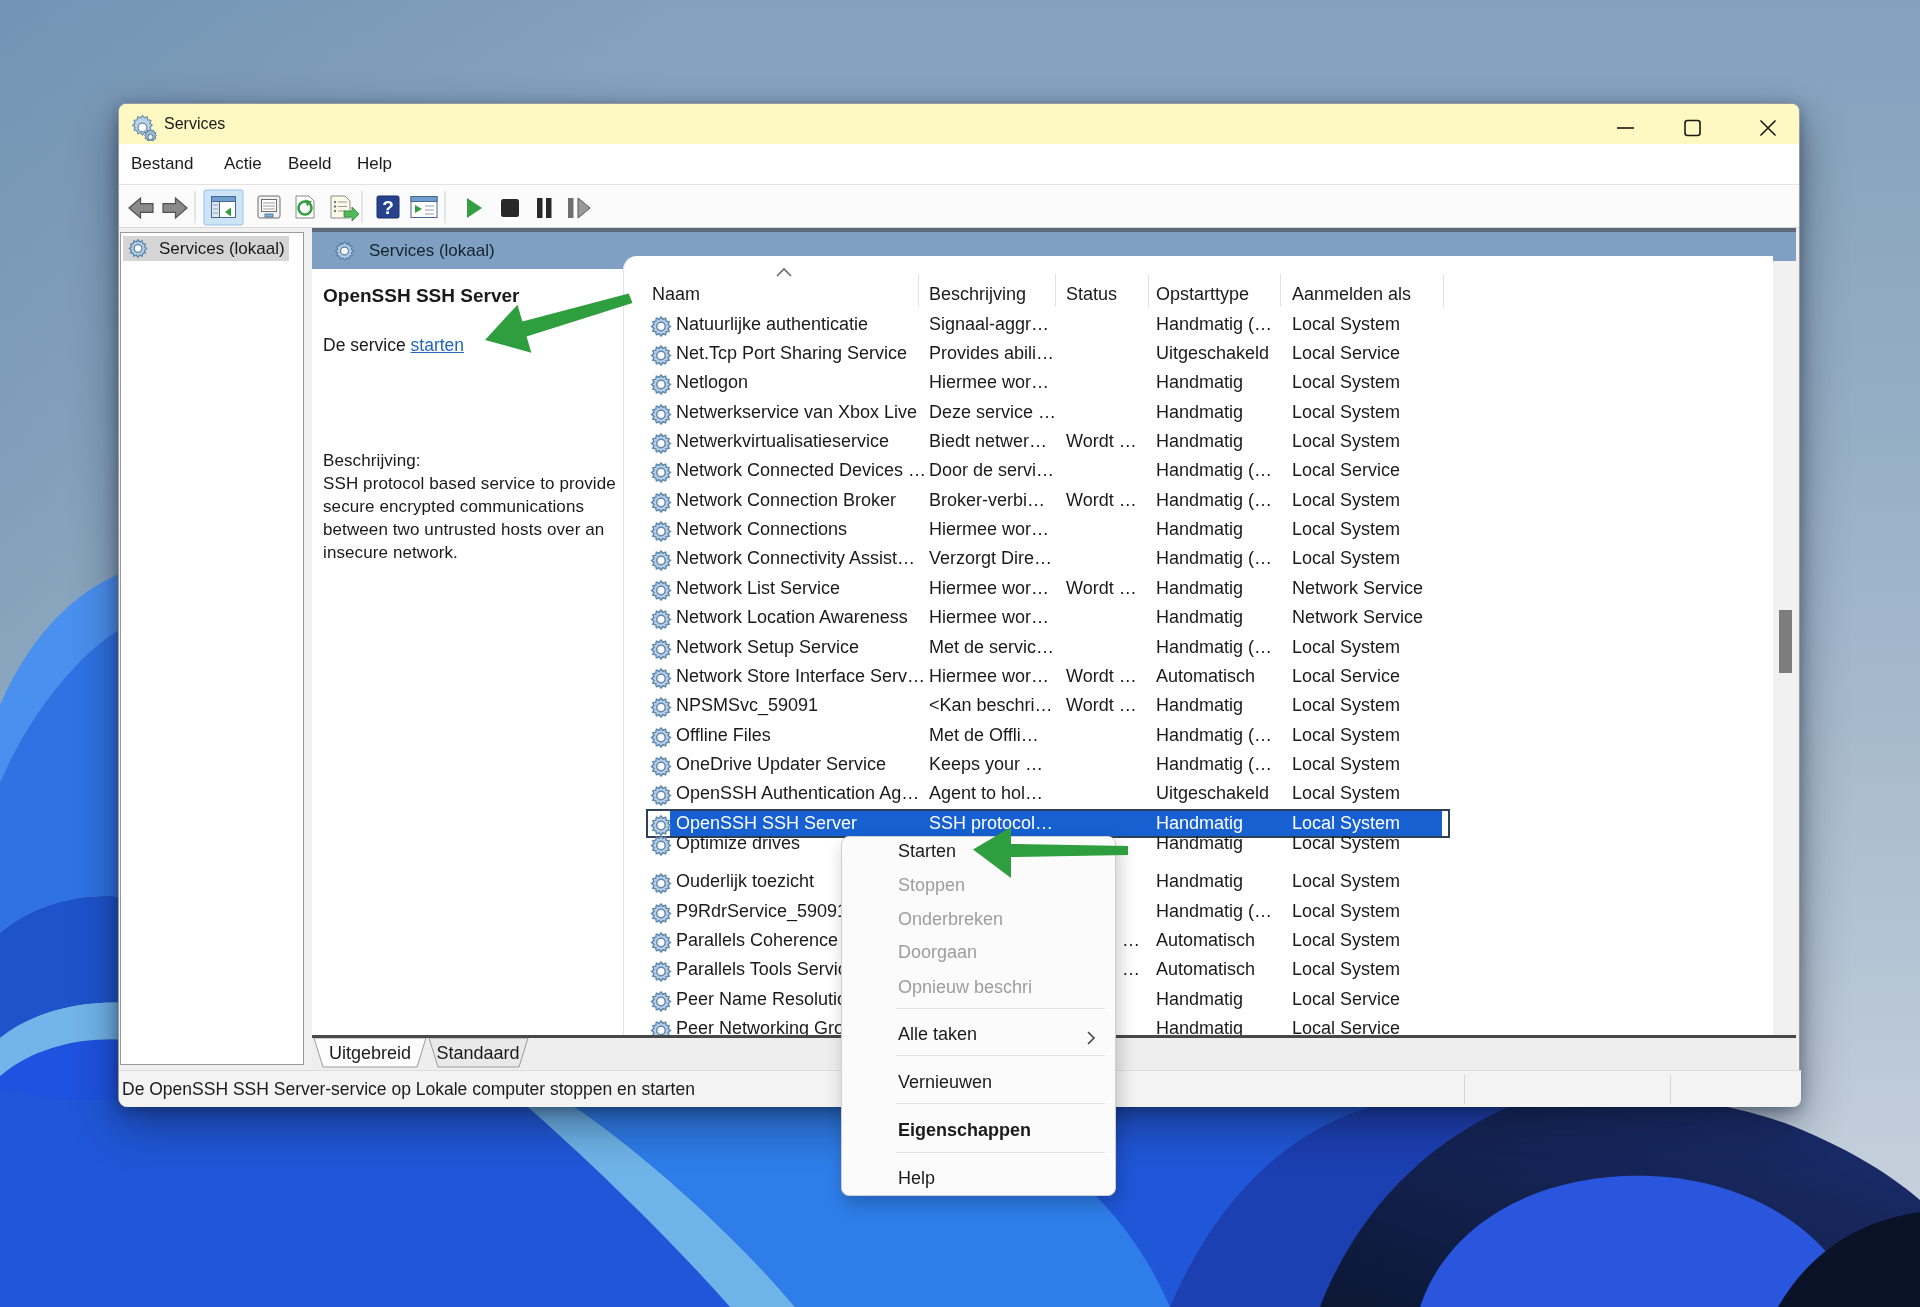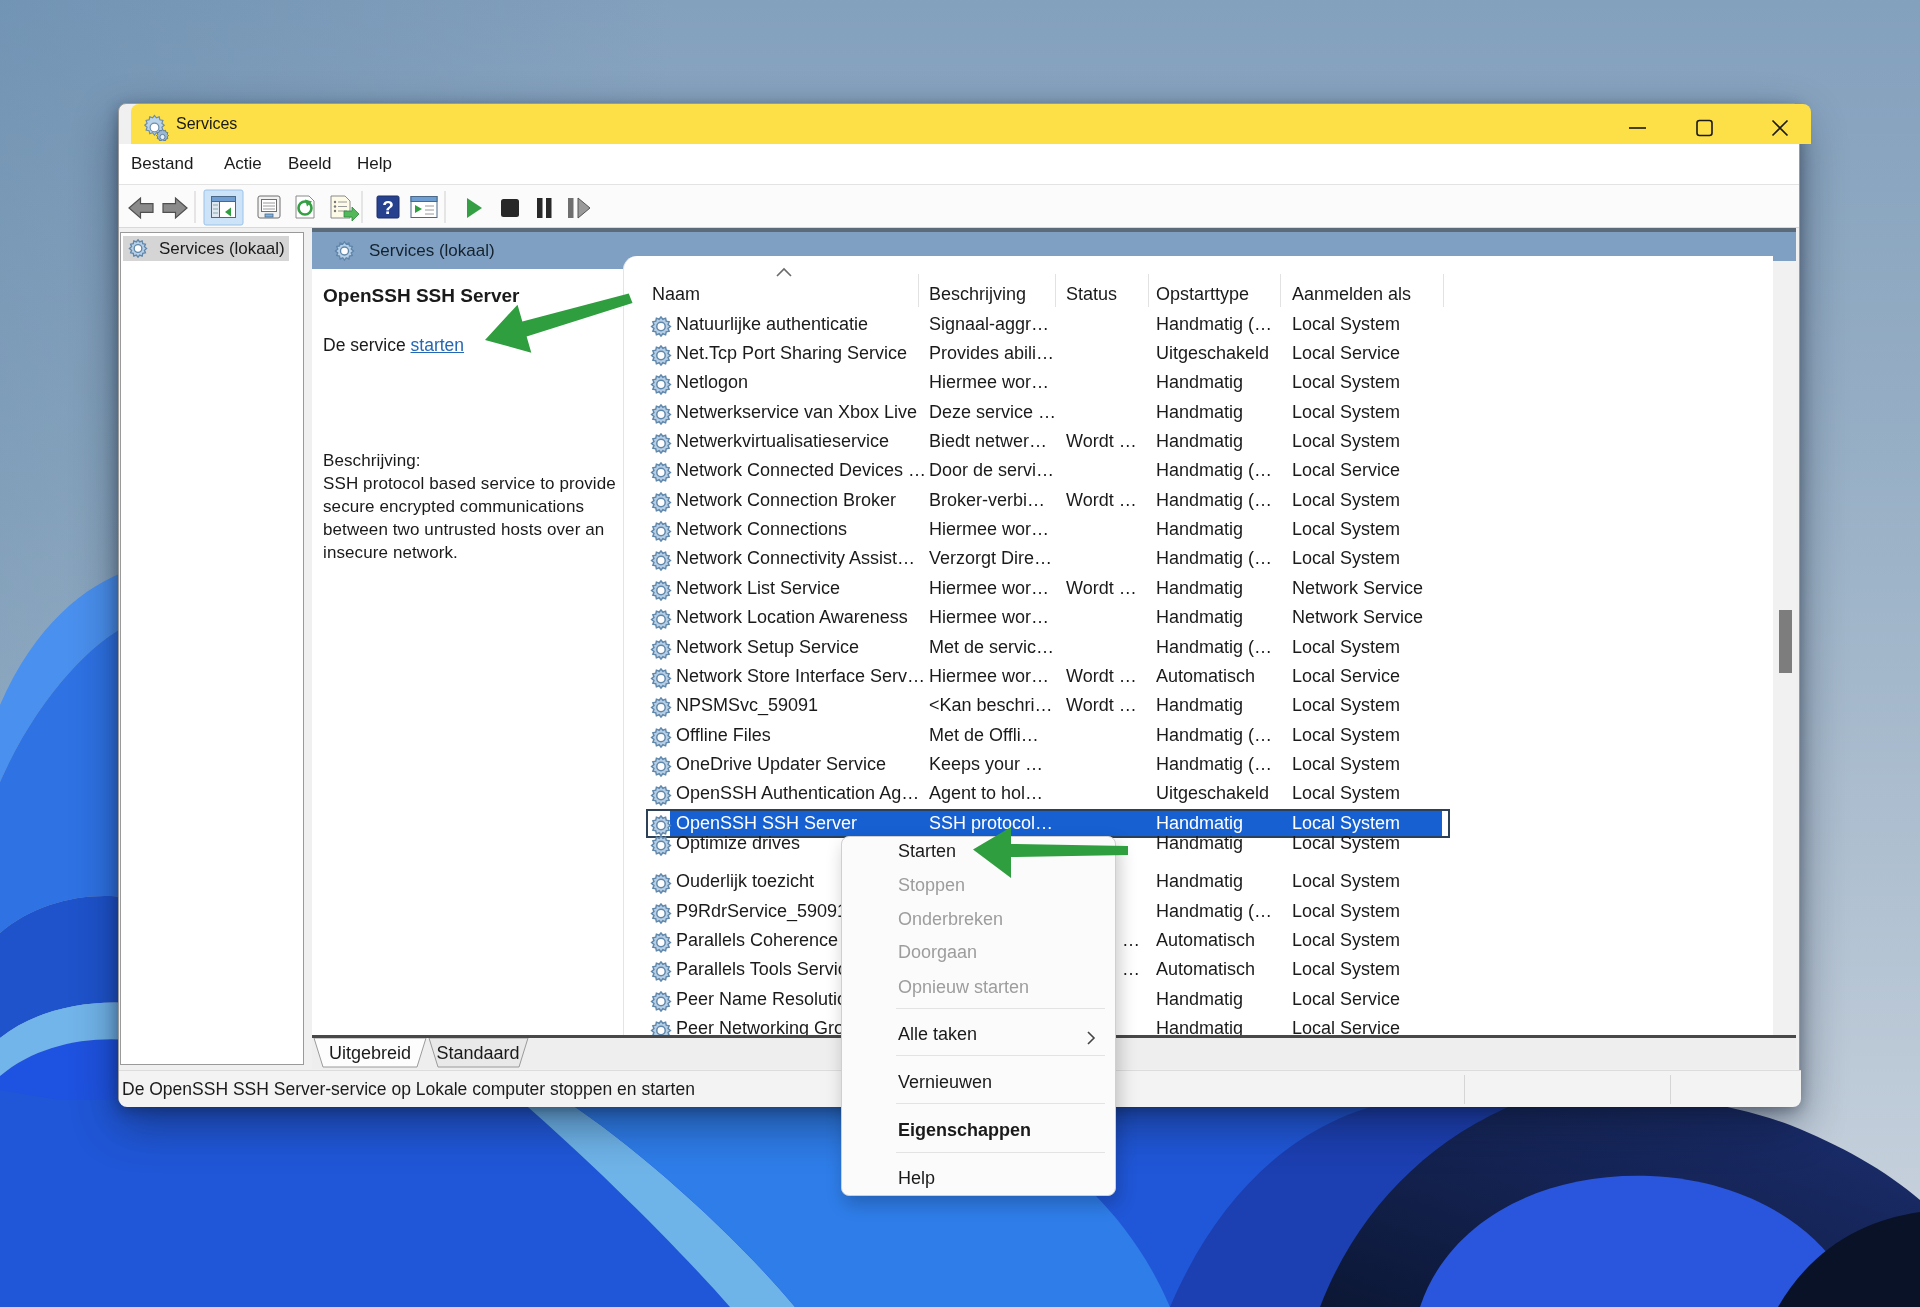--- a/index.html
+++ b/index.html
@@ -3,22 +3,22 @@
 <meta charset="utf-8">
 <style>
   html,body{margin:0;padding:0;width:1920px;height:1307px;overflow:hidden;
     font-family:"Liberation Sans",sans-serif;}
   *{box-sizing:border-box;}
   .abs{position:absolute;}
   #wall{position:absolute;left:0;top:0;width:1920px;height:1307px;}
   #win{position:absolute;left:118px;top:103px;width:1682px;height:1003px;
     background:#f0f0f0;border:1px solid #9a9a9a;border-radius:8px;
     box-shadow:0 18px 45px rgba(10,20,40,.45), 0 4px 14px rgba(10,20,40,.35);}
-  #titlebar{position:absolute;left:0;top:0;width:100%;height:40px;background:#fde047;
-    border-radius:8px 8px 0 0;margin-left:12px;}
+  #titlebar{position:absolute;left:0;top:0;width:100%;height:40px;background:#fef9c3;
+    border-radius:8px 8px 0 0;}
   #menubar{position:absolute;left:0;top:40px;width:100%;height:41px;background:#fff;
     border-bottom:1px solid #e3e3e3;font-size:17px;color:#1b1b1b;}
   .mitem{position:absolute;top:0;line-height:40px;}
   #toolbar{position:absolute;left:0;top:81px;width:100%;height:43px;background:#fbfbfb;
     border-bottom:1px solid #d9d9d9;}
   
   #maintopline{position:absolute;left:193px;top:124px;width:1484px;height:4px;background:#5c6b7a;}
   #mainpane{position:absolute;left:193px;top:128px;width:1484px;height:803px;background:#fff;}
   #blueband{position:absolute;left:0;top:0;width:100%;height:37px;background:#7fa0c3;}
   #listpanel{position:absolute;left:311px;top:24px;width:1150px;height:782px;
@@ -427,21 +427,21 @@
     <span style="position:absolute;left:3px;top:8px;">De OpenSSH SSH Server-service op Lokale computer stoppen en starten</span>
     <div class="abs" style="left:1345px;top:4px;width:1px;height:29px;background:#d5d5d5;"></div>
     <div class="abs" style="left:1551px;top:4px;width:1px;height:29px;background:#d5d5d5;"></div>
   </div>
 </div>
 <div id="ctxmenu">
   <span class="mi" style="top:4px;">Starten</span>
   <span class="mi dis" style="top:38px;">Stoppen</span>
   <span class="mi dis" style="top:72px;">Onderbreken</span>
   <span class="mi dis" style="top:105px;">Doorgaan</span>
-  <span class="mi dis" style="top:140px;">Opnieuw starten</span>
+  <span class="mi dis" style="top:140px;">Opnieuw beschri</span>
   <div class="msep" style="top:171px;"></div>
   <span class="mi" style="top:187px;">Alle taken</span>
   <svg class="abs" style="left:243px;top:192px;" width="12" height="18" viewBox="0 0 12 18">
       <path d="M3,3 L9,9 L3,15" fill="none" stroke="#444" stroke-width="1.6"></path>
     </svg>
   <div class="msep" style="top:218px;"></div>
   <span class="mi" style="top:235px;">Vernieuwen</span>
   <div class="msep" style="top:266px;"></div>
   <span class="mi" style="top:283px;font-weight:bold;">Eigenschappen</span>
   <div class="msep" style="top:315px;"></div>

